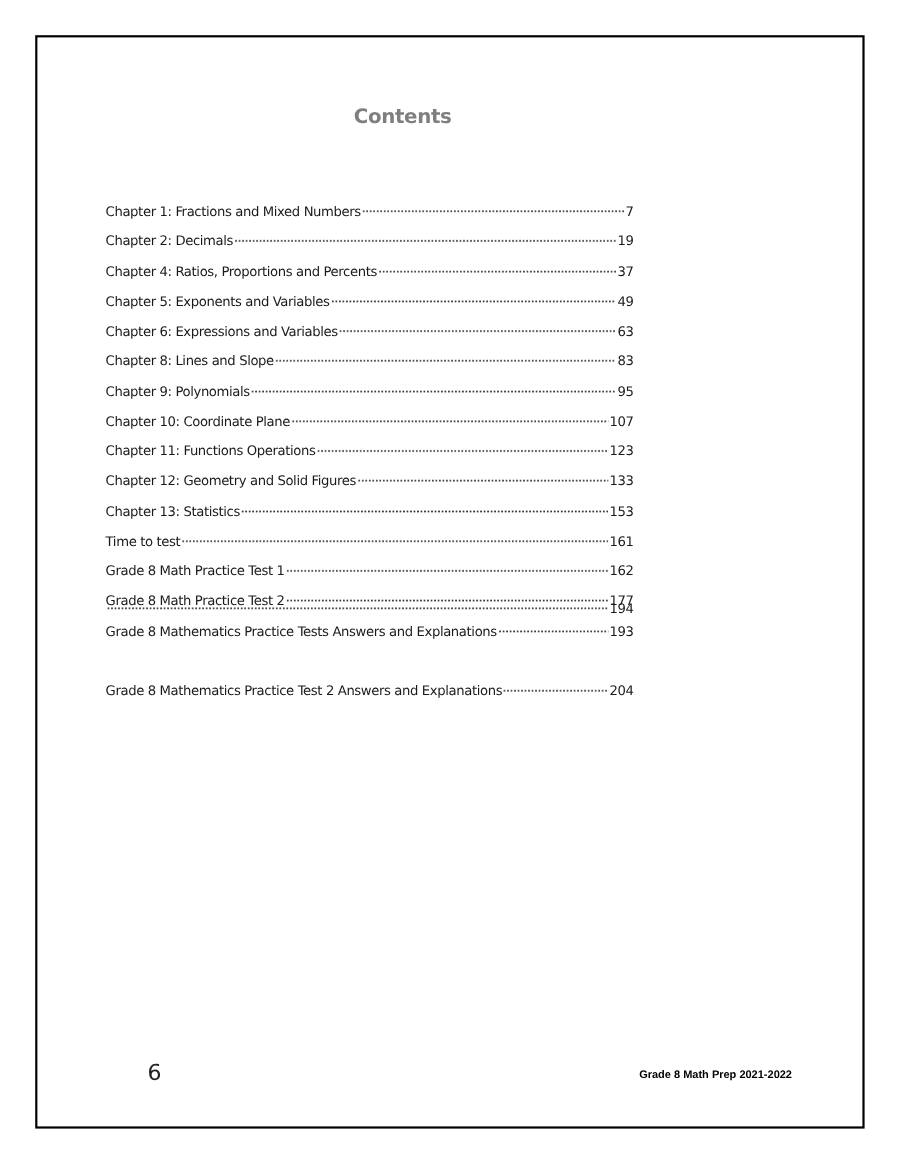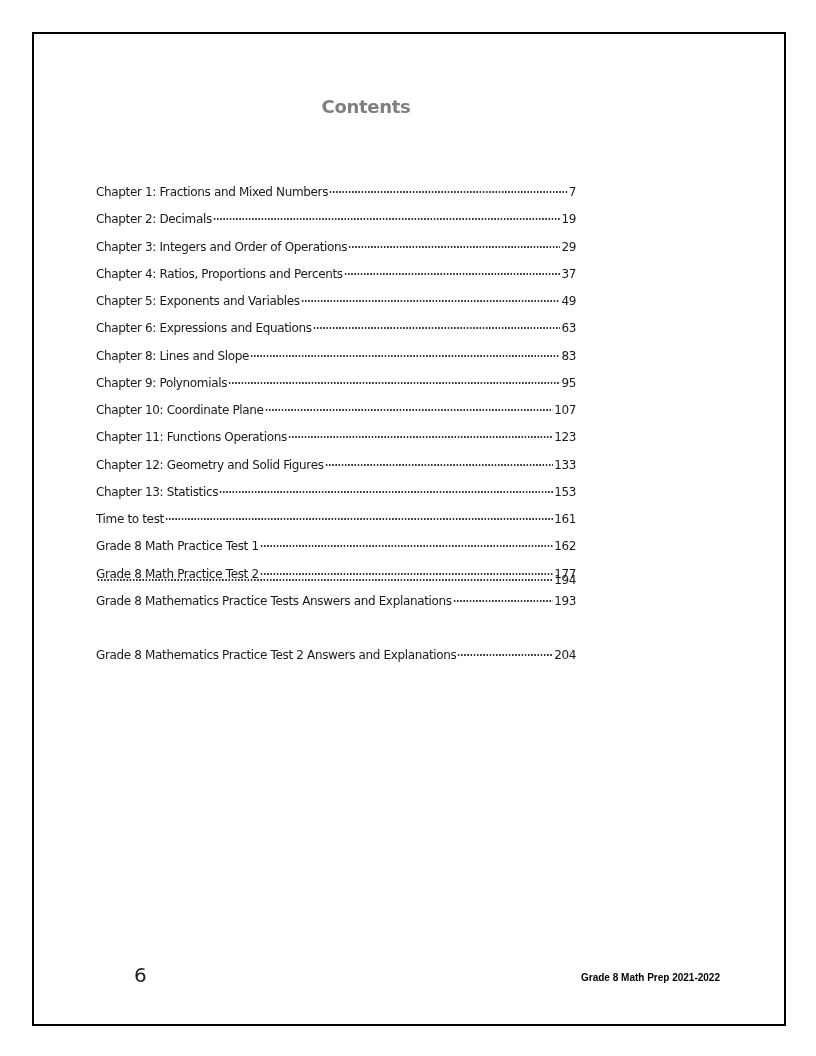--- a/index.html
+++ b/index.html
@@ -27,36 +27,31 @@
       <span class="toc-label">Chapter 1:  Fractions and Mixed Numbers</span>
       <span class="toc-dots"></span>
       <span class="toc-page">7</span>
     </div>
   <div class="toc-row">
       <span class="toc-label">Chapter 2:  Decimals</span>
       <span class="toc-dots"></span>
       <span class="toc-page">19</span>
     </div>
   <div class="toc-row">
-      <span class="toc-label">Chapter 3:  Integers and Order of Operations</span>
-      <span class="toc-dots"></span>
-      <span class="toc-page">29</span>
-    </div>
-  <div class="toc-row">
       <span class="toc-label">Chapter 4:  Ratios, Proportions and Percents</span>
       <span class="toc-dots"></span>
       <span class="toc-page">37</span>
     </div>
   <div class="toc-row">
       <span class="toc-label">Chapter 5:  Exponents and Variables</span>
       <span class="toc-dots"></span>
       <span class="toc-page">49</span>
     </div>
   <div class="toc-row">
-      <span class="toc-label">Chapter 6:  Expressions and Equations</span>
+      <span class="toc-label">Chapter 6:  Expressions and Variables</span>
       <span class="toc-dots"></span>
       <span class="toc-page">63</span>
     </div>
   <div class="toc-row">
       <span class="toc-label">Chapter 8:  Lines and Slope</span>
       <span class="toc-dots"></span>
       <span class="toc-page">83</span>
     </div>
   <div class="toc-row">
       <span class="toc-label">Chapter 9:  Polynomials</span>

